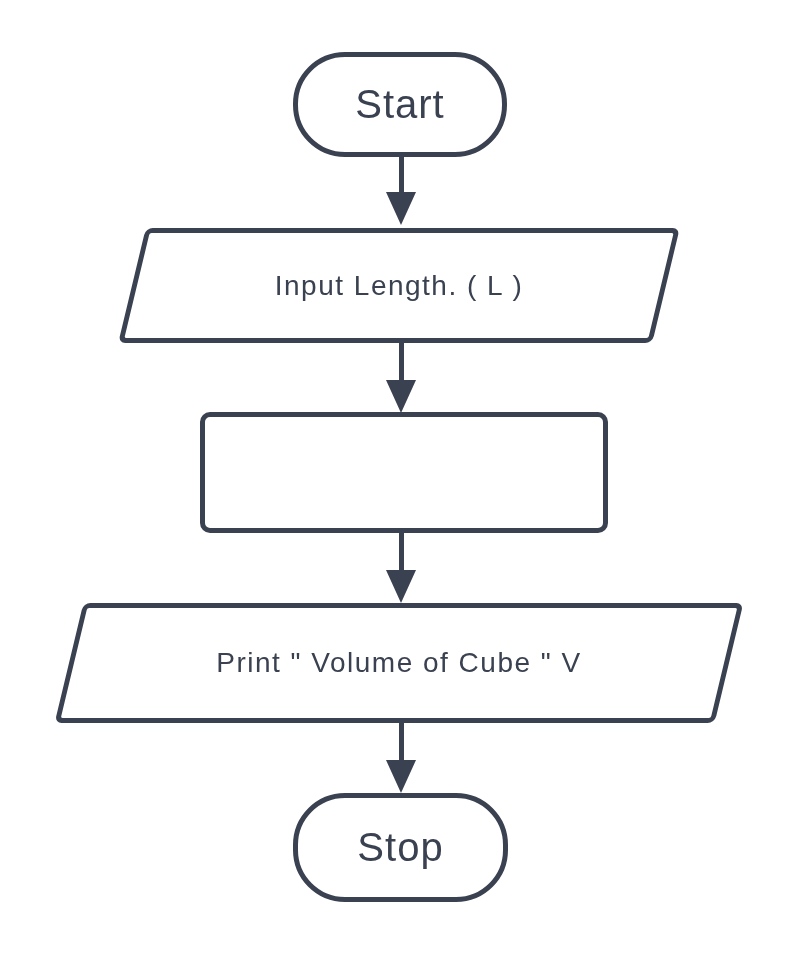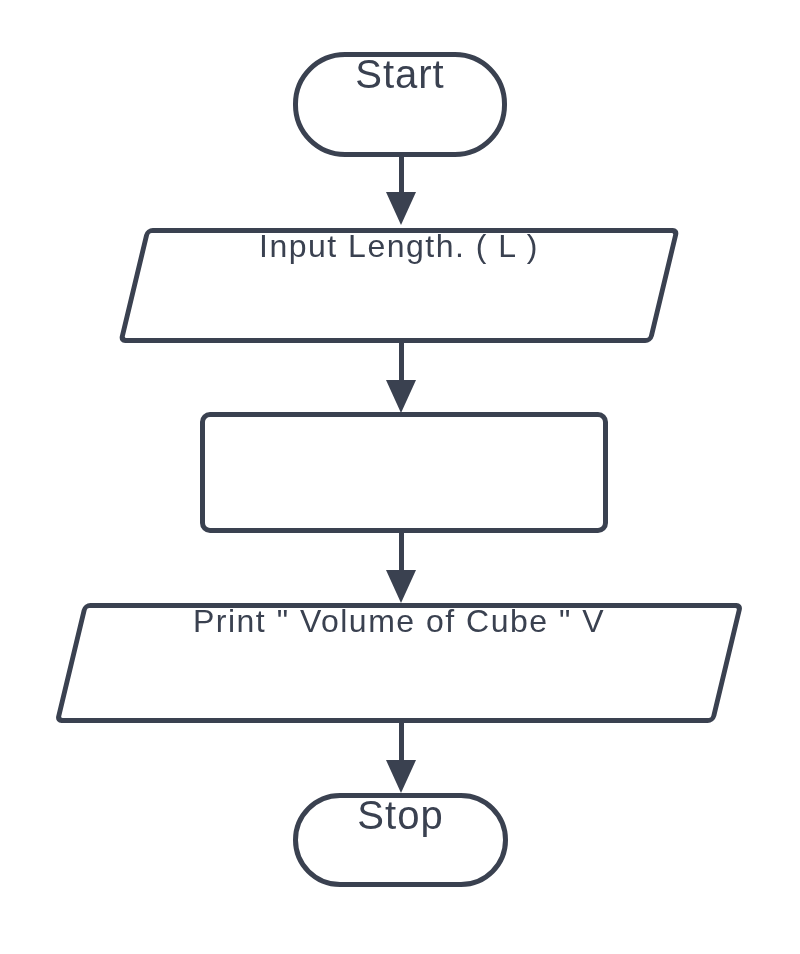--- a/index.html
+++ b/index.html
@@ -11,20 +11,21 @@
     position: relative;
     width: 800px;
     height: 954px;
     background: #ffffff;
     overflow: hidden;
     font-family: "Liberation Sans", sans-serif;
   }
   .node {
     position: absolute;
     display: flex;
+    align-items: center;
     justify-content: center;
   }
   .shape {
     position: absolute;
     inset: 0;
     background: #ffffff;
     border: 5px solid #3a4150;
     box-sizing: border-box;
   }
   .terminator .shape {
@@ -34,21 +35,21 @@
     border-radius: 10px;
   }
   .io .shape {
     border-radius: 7px;
     transform: skewX(-13.5deg);
   }
   .label {
     position: relative;
     z-index: 2;
     color: #3a4150;
-    font-size: 32px;
+    font-size: 28px;
     letter-spacing: 1.5px;
     white-space: nowrap;
     text-align: center;
   }
   .terminator .label {
     font-size: 40px;
     letter-spacing: 1px;
   }
   .arrow {
     position: absolute;
@@ -107,18 +108,18 @@
   <div class="node io" style="left:69px; top:603px; width:660px; height:120px;">
     <div class="shape"></div>
     <span class="label">Print " Volume of Cube " V</span>
   </div>
 
   <div class="arrow" style="left:386px; top:723px; height:70px;">
     <div class="arrow-line"></div>
     <div class="arrow-head"></div>
   </div>
 
-  <div class="node terminator" style="left:293px; top:793px; width:215px; height:94px;">
+  <div class="node terminator" style="left:293px; top:793px; width:215px; height:109px;">
     <div class="shape"></div>
     <span class="label">Stop</span>
   </div>
 
 </div>
 
 </body></html>

